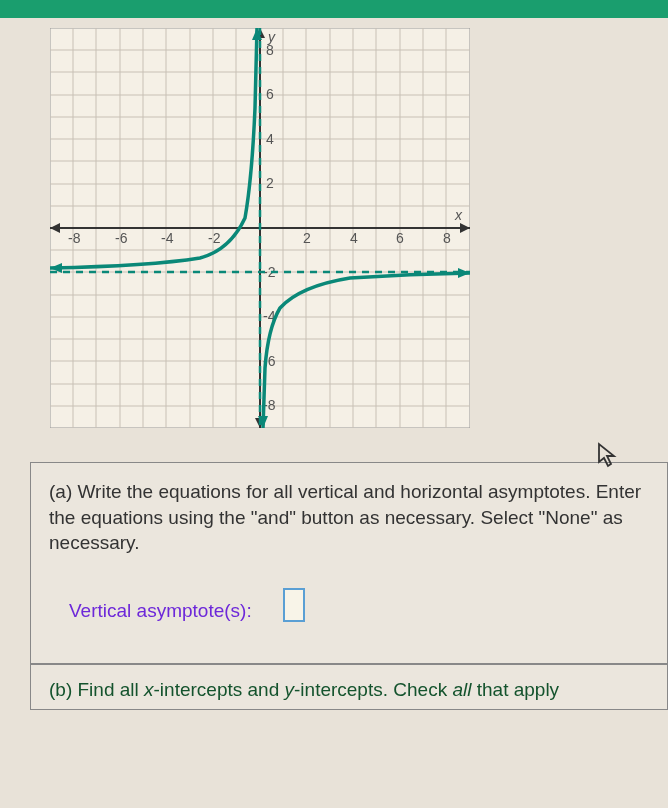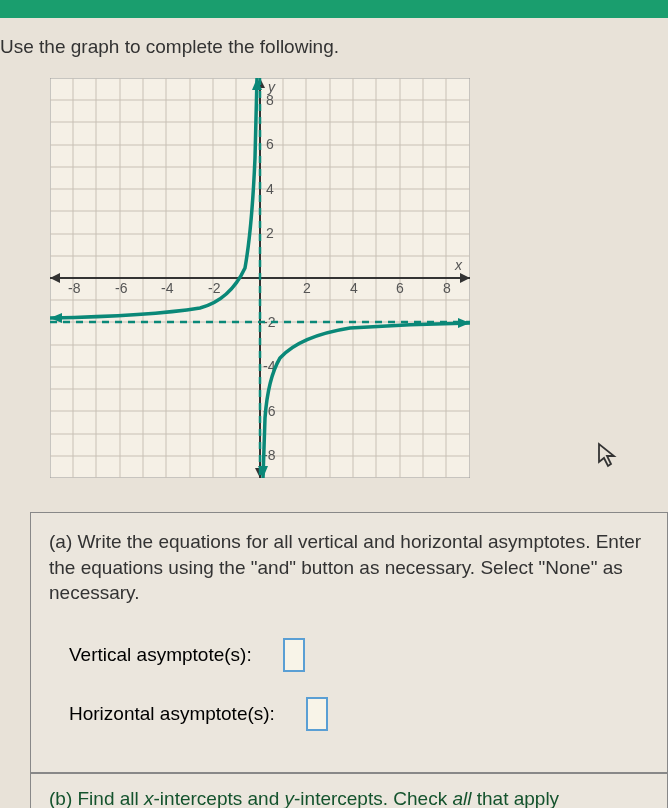--- a/index.html
+++ b/index.html
@@ -39,24 +39,24 @@
       font-size: 19px;
       color: #333;
       line-height: 1.35;
       margin-bottom: 32px;
     }
     .part-label {
       display: inline;
     }
     .asymptote-row {
       font-size: 19px;
-      color: #000000;
+      color: #6d28d9;
       margin: 25px 0 25px 20px;
       display: flex;
-      align-items: center;
+      align-items: flex-end;
       gap: 31px;
     }
     .answer-box {
       display: inline-block;
       width: 22px;
       height: 34px;
       border: 2px solid #5a9fd4;
       background: #f8f4e8;
       vertical-align: middle;
       cursor: text;
@@ -80,21 +80,20 @@
       font-size: 26px;
       color: #333;
     }
   </style>
 </head>
 <body>
 
 <div class="top-bar"></div>
 
 <div class="content">
-  <div class="instruction">Use the graph to complete the following.</div>
 
   <div class="graph-container">
     <svg width="420" height="400" viewBox="0 0 420 400">
       <rect x="0" y="0" width="420" height="400" fill="#f5f0e6" stroke="#999" stroke-width="1"></rect>
 
       <g stroke="#c8c0b5" stroke-width="1">
         <line x1="23" y1="0" x2="23" y2="400"></line>
           <line x1="46" y1="0" x2="46" y2="400"></line>
           <line x1="70" y1="0" x2="70" y2="400"></line>
           <line x1="93" y1="0" x2="93" y2="400"></line>
@@ -178,24 +177,20 @@
 
   <div class="question-box">
     <div class="question-text">
       <span class="part-label">(a)</span>
       <span>Write the equations for all vertical and horizontal asymptotes. Enter the equations using the "and" button as necessary. Select "None" as necessary.</span>
     </div>
     <div class="asymptote-row">
       <span>Vertical asymptote(s):</span>
       <span class="answer-box"></span>
     </div>
-    <div class="asymptote-row">
-      <span>Horizontal asymptote(s):</span>
-      <span class="answer-box"></span>
-    </div>
   </div>
 
   <div class="question-box-b">
     <div class="part-b-text">
       <span>(b)</span>
       <span>Find all </span><span class="italic">x</span><span>-intercepts and </span><span class="italic">y</span><span>-intercepts. Check </span><span class="italic">all</span><span> that apply</span>
     </div>
 
   </div>
 </div>

